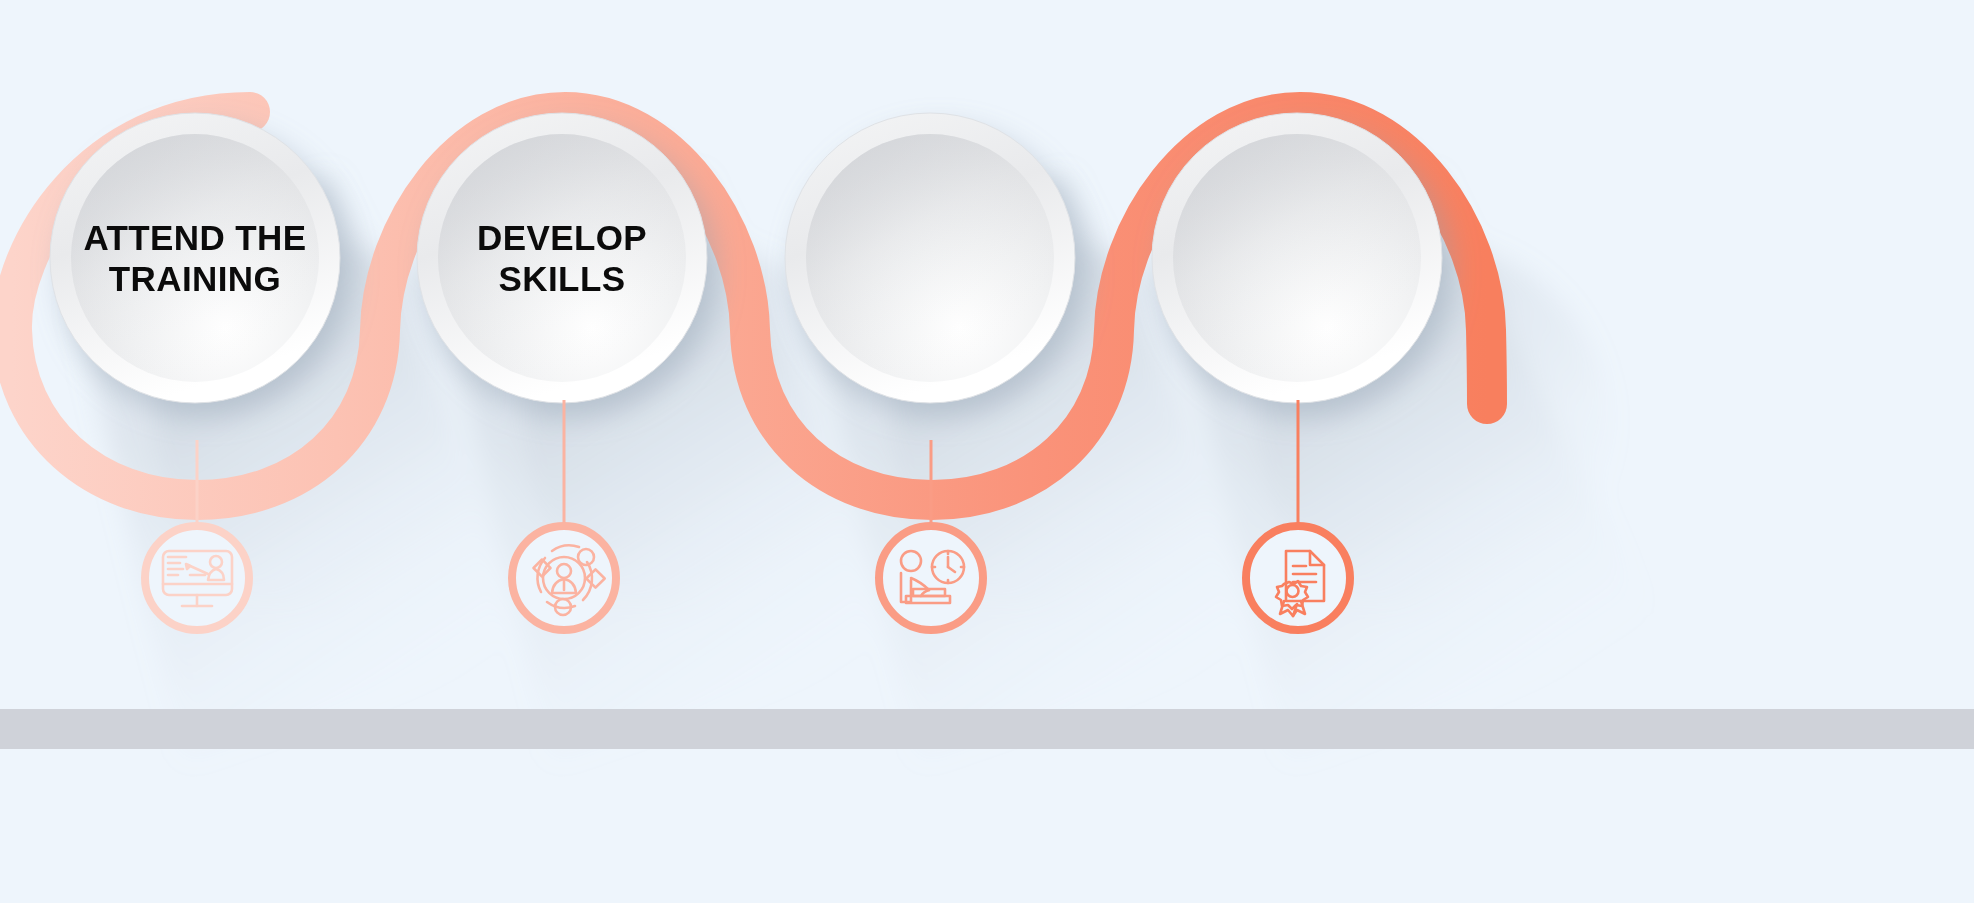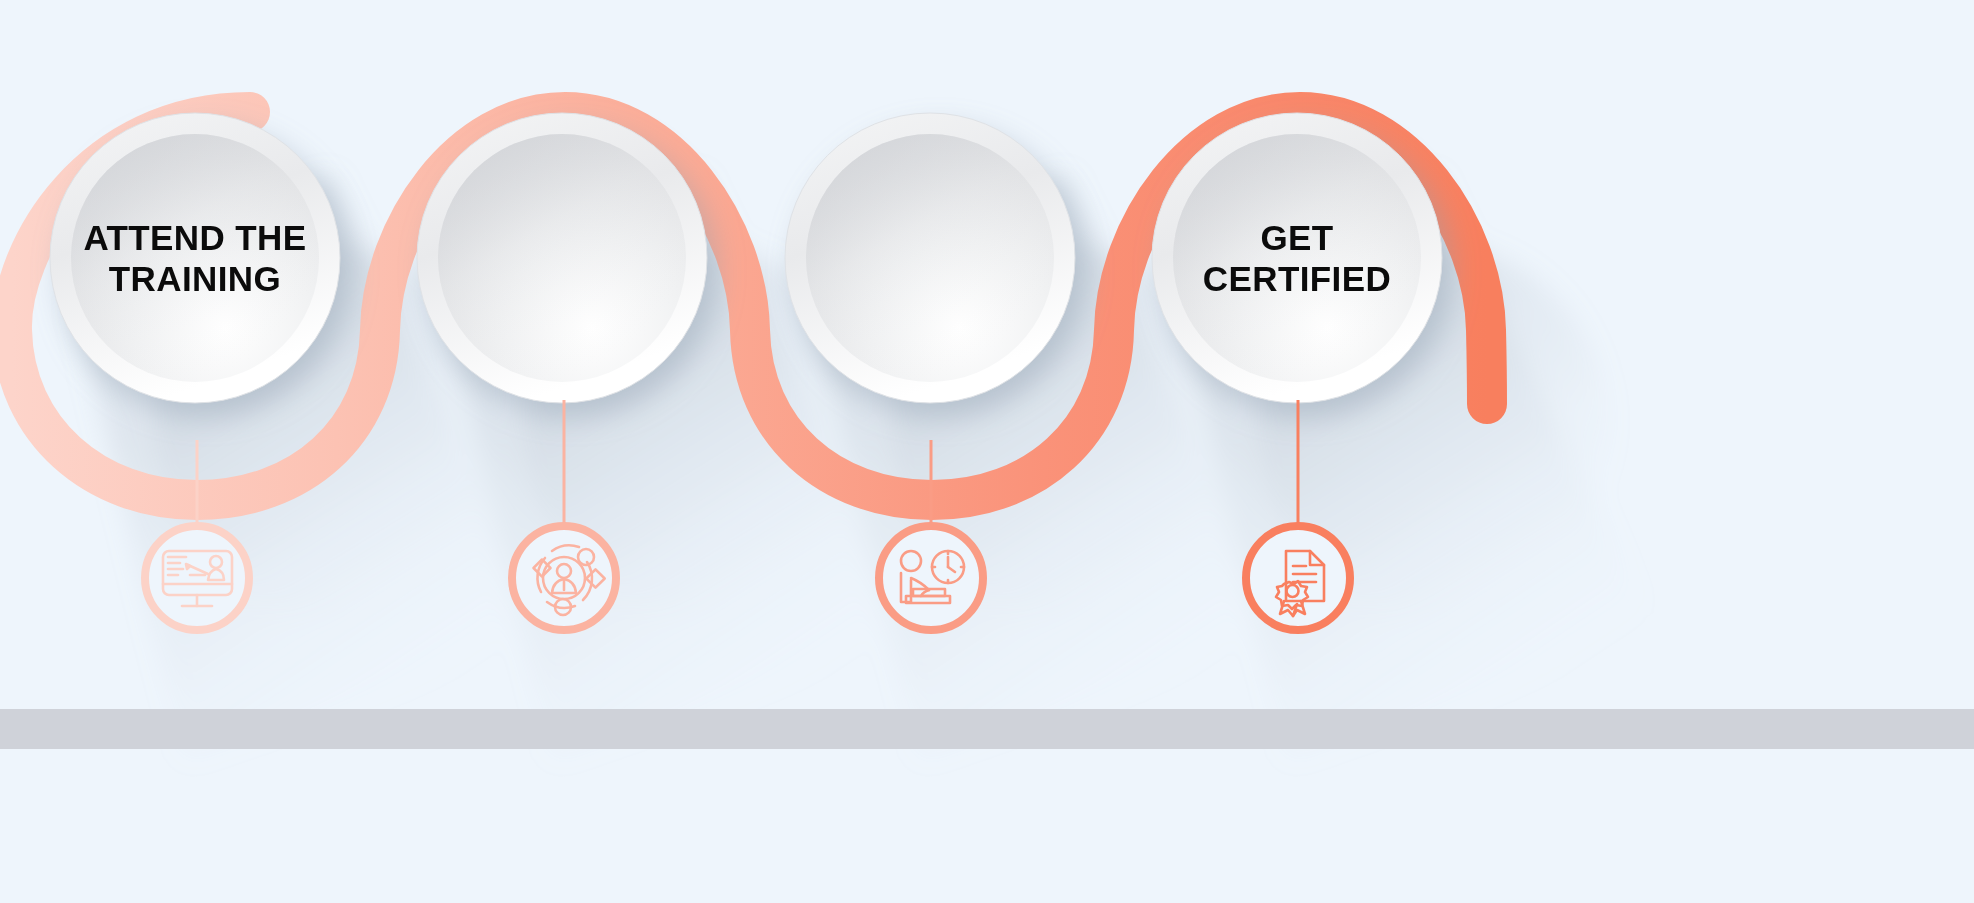--- a/index.html
+++ b/index.html
@@ -217,16 +217,16 @@
         <path d="M1284 584 l5 -2 5 2 4 -3 3 5 6 1 -2 5 3 5 -5 3 -1 6 -6 -1 -4 4 -4 -4 -6 1 -1 -6 -5 -3 3 -5 -2 -5 5 -1 Z"></path>
         <circle cx="1292.5" cy="591" r="6"></circle>
         <path d="M1284 601 l-4 13 8 -4 5 6 4 -12"></path>
         <path d="M1301 601 l4 13 -8 -4 -4 6"></path>
       </g>
     </g>
   </svg>
 
   <div class="step-label" style="left:195px;top:258px;width:260px;">ATTEND THE
 TRAINING</div>
-  <div class="step-label" style="left:1297px;top:258px;width:260px;">GET
-CERTIFIED</div>
+  <div class="step-label" style="left:562px;top:258px;width:260px;">DEVELOP
+SKILLS</div>
 
 </div>
 
 </body></html>

